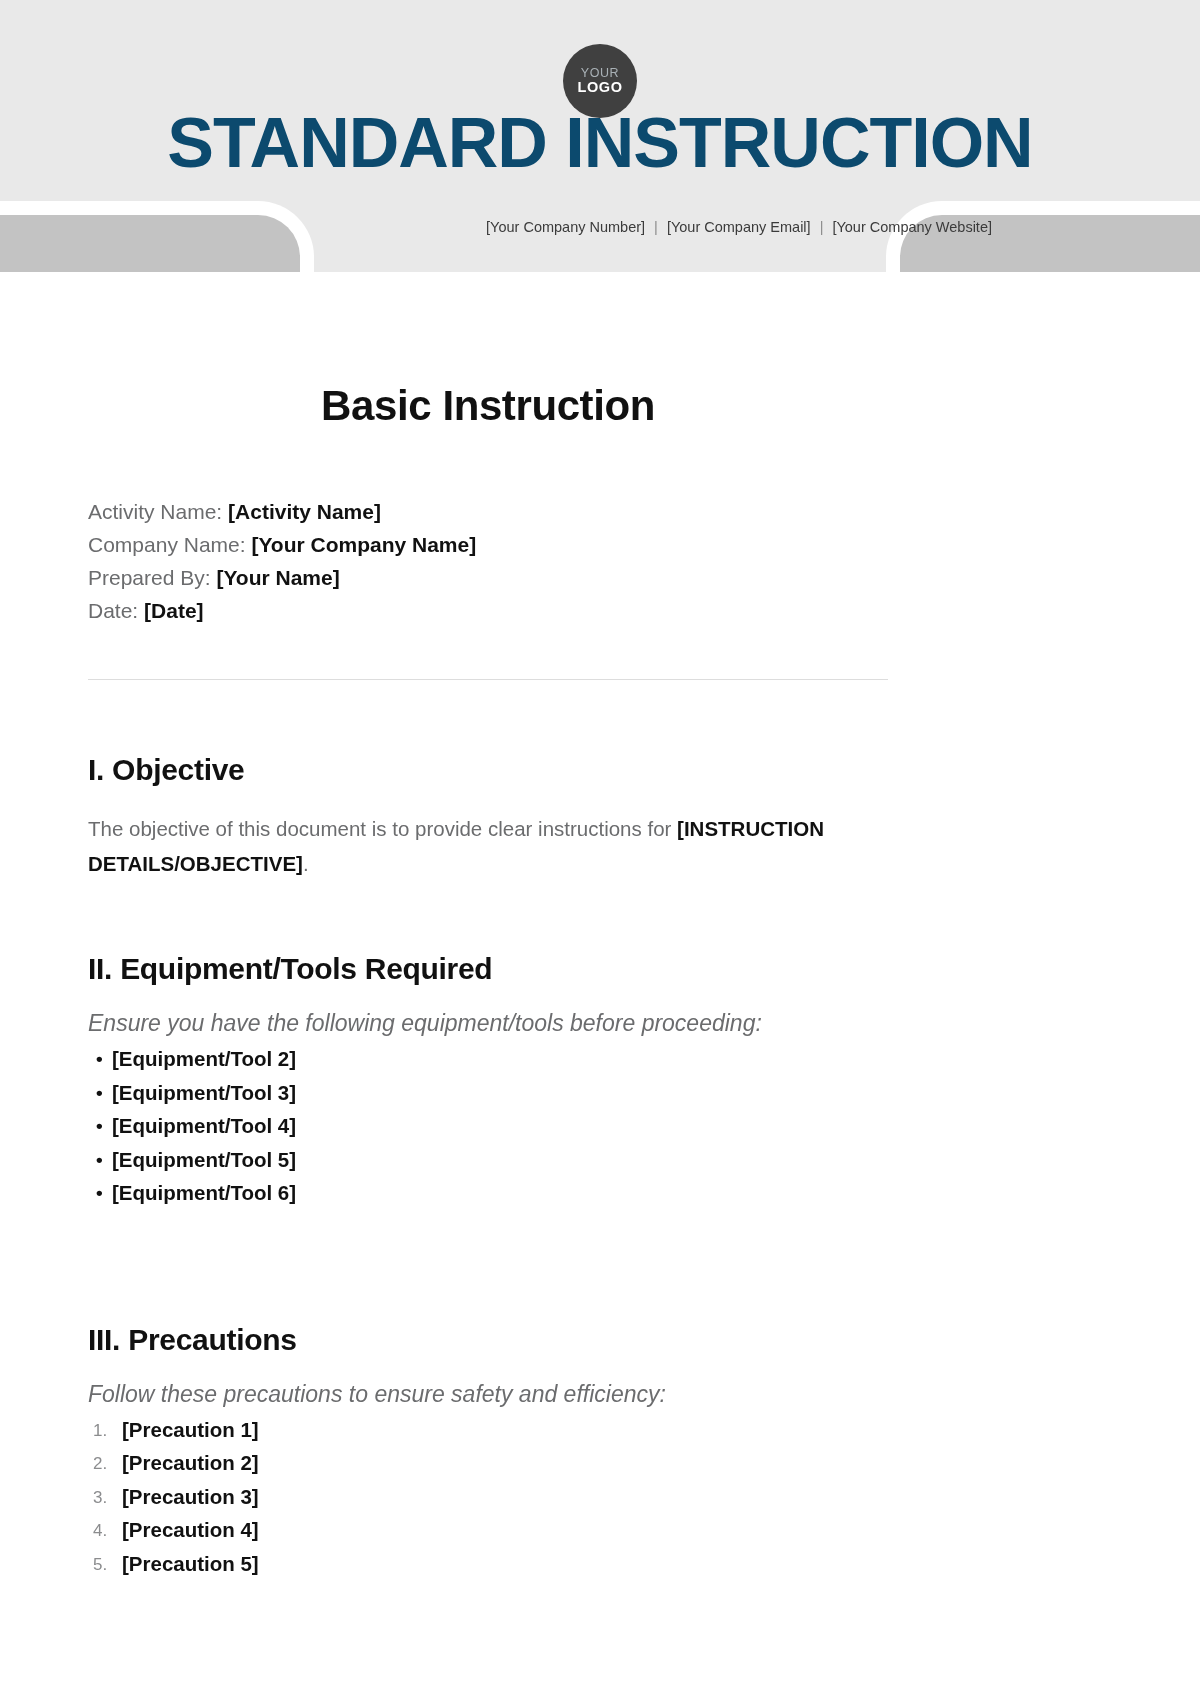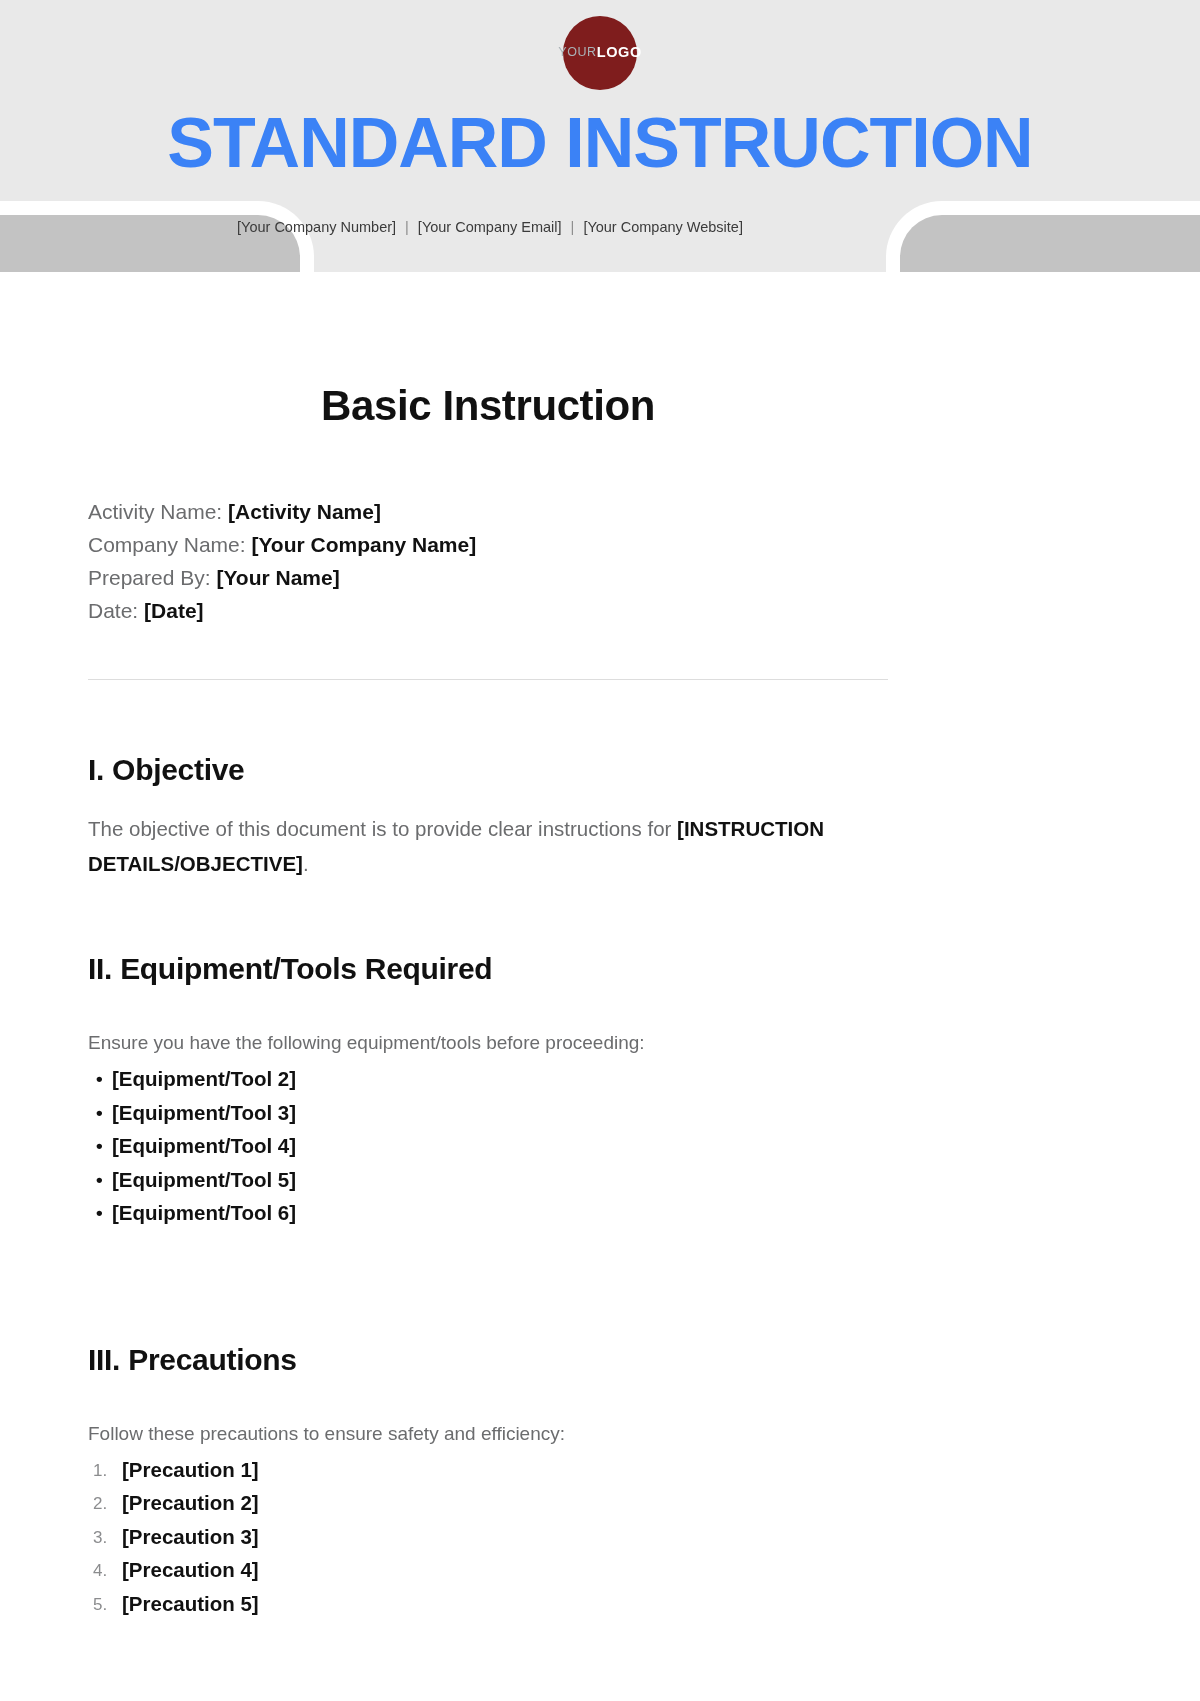--- a/index.html
+++ b/index.html
@@ -49,27 +49,27 @@
     right: -40px;
     width: 340px;
     border-radius: 42px 0 0 42px;
     box-shadow: 0 0 0 14px #ffffff;
   }
 
   .logo-badge {
     position: absolute;
     left: 50%;
     transform: translateX(-50%);
-    top: 16px;
+    top: 44px;
     width: 74px;
     height: 74px;
     border-radius: 50%;
-    background: #7f1d1d;
+    background: #404040;
     display: flex;
-    flex-direction: row;
+    flex-direction: column;
     align-items: center;
     justify-content: center;
     line-height: 1.05;
     z-index: 4;
   }
   .logo-badge .logo-your {
     color: #a9b1b6;
     font-size: 12.5px;
     letter-spacing: 0.6px;
     font-weight: 400;
@@ -84,31 +84,31 @@
   .doc-title {
     position: absolute;
     top: 104px;
     left: 0;
     width: 1200px;
     text-align: center;
     font-size: 70px;
     line-height: 78px;
     font-weight: 800;
     letter-spacing: -1px;
-    color: #3b82f6;
+    color: #0c4a6e;
     z-index: 3;
     margin: 0;
   }
 
   .contact-line {
     position: absolute;
     top: 219px;
-    left: 0;
+    left: 12px;
     width: 980px;
-    text-align: center;
+    text-align: right;
     font-size: 14.5px;
     color: #3b3b3b;
     z-index: 5;
     white-space: nowrap;
   }
   .contact-line .sep {
     display: inline-block;
     margin: 0 9px;
     color: #8c8c8c;
   }
@@ -168,24 +168,25 @@
     line-height: 35px;
     color: #6b6c6e;
     margin: 23px 0 0 0;
   }
   .para .strong {
     color: #111111;
     font-weight: 700;
   }
 
   .lead-in {
-    font-size: 19px;
+    font-size: 23px;
     line-height: 30px;
     color: #6b6c6e;
-    margin: 41px 0 0 0;
+    margin: 21px 0 0 0;
+    font-style: italic;
   }
 
   ul.bullet-list {
     list-style: none;
     margin: 4px 0 0 0;
     padding: 0;
   }
   ul.bullet-list li {
     position: relative;
     padding-left: 24px;

